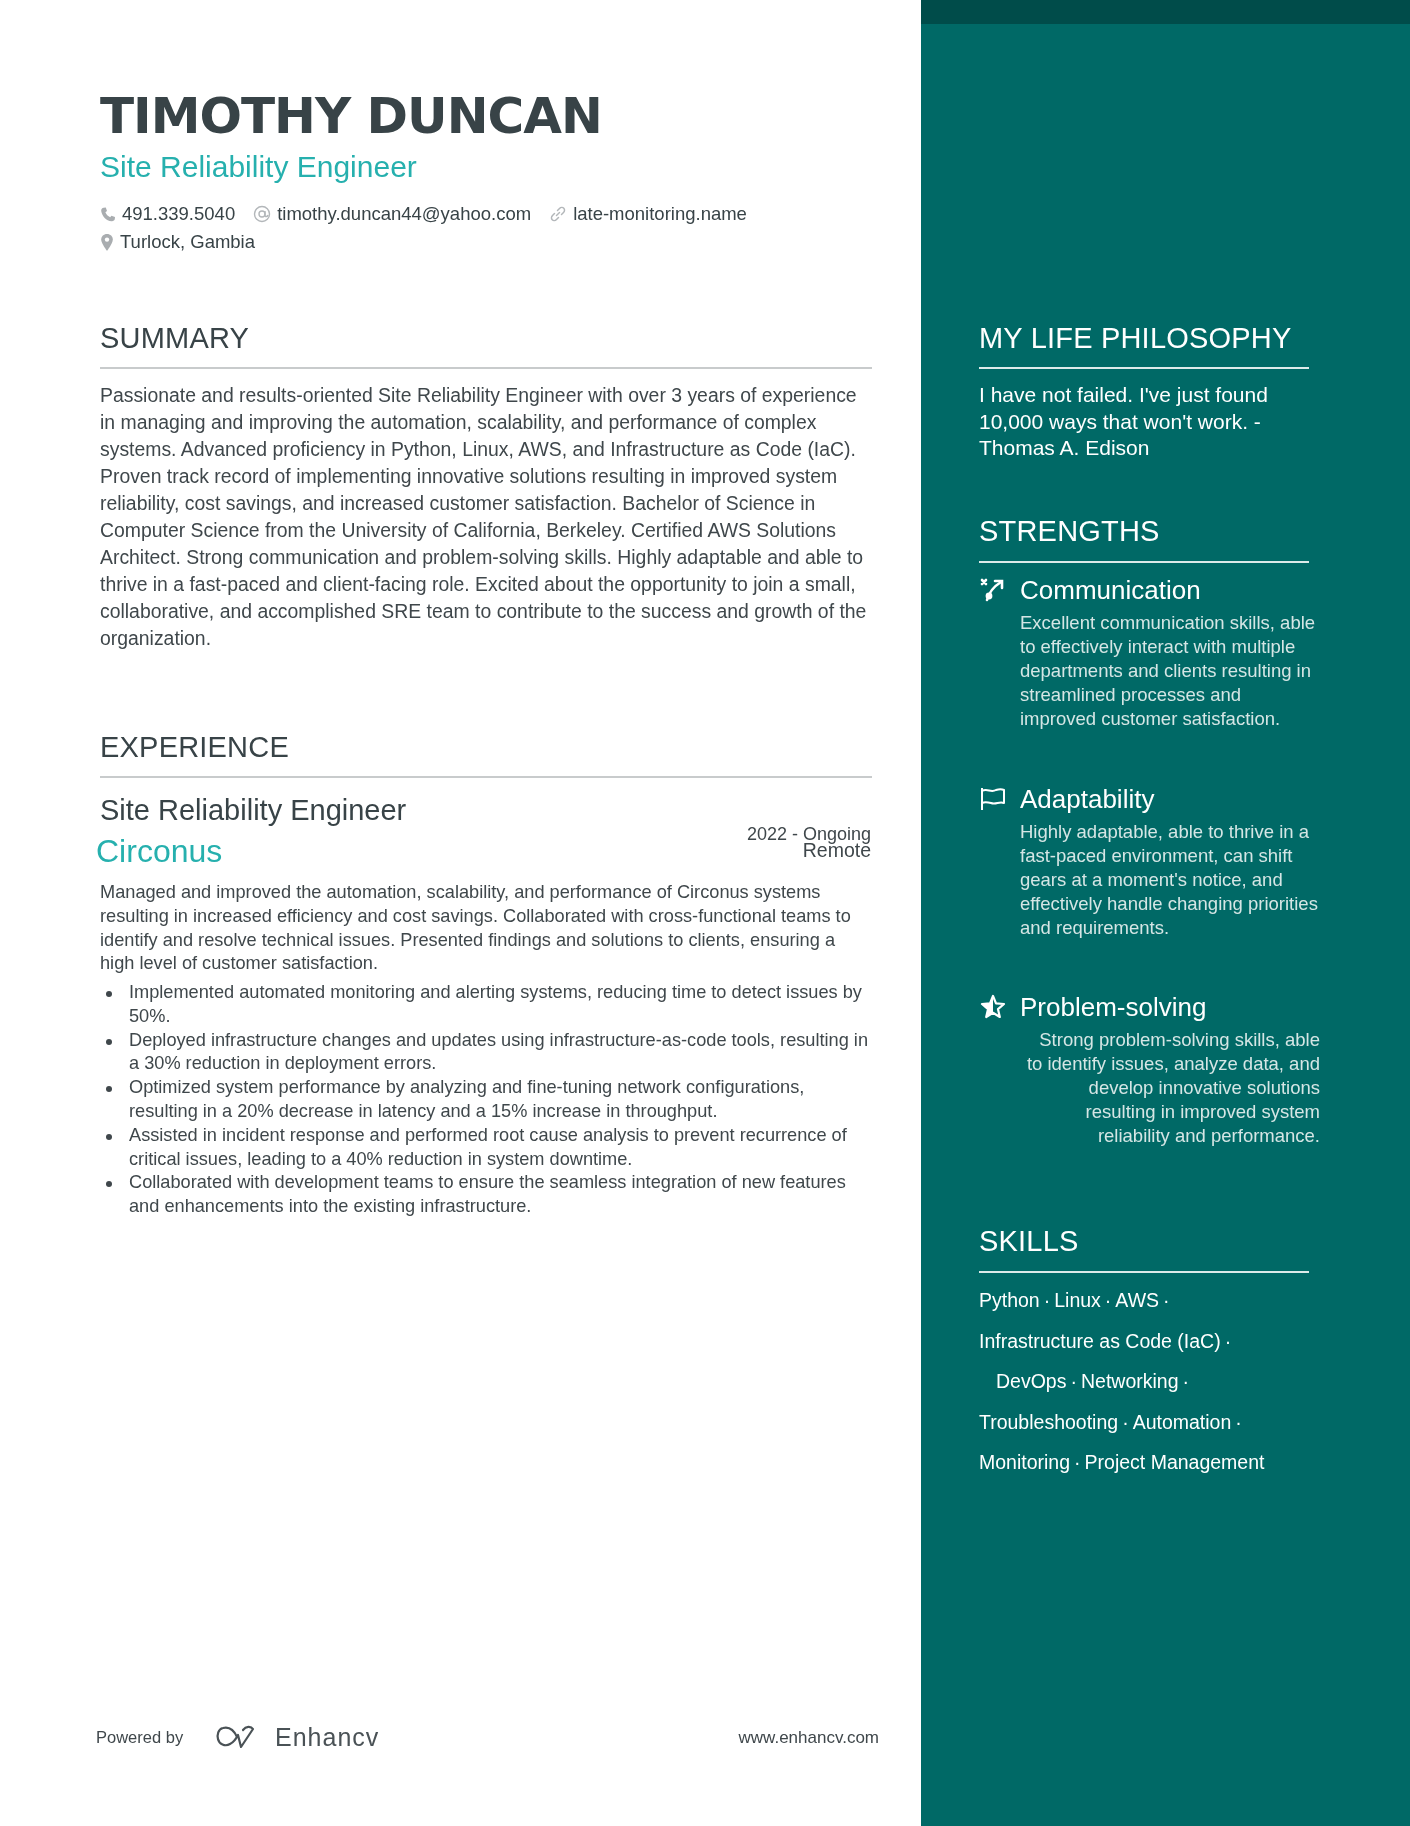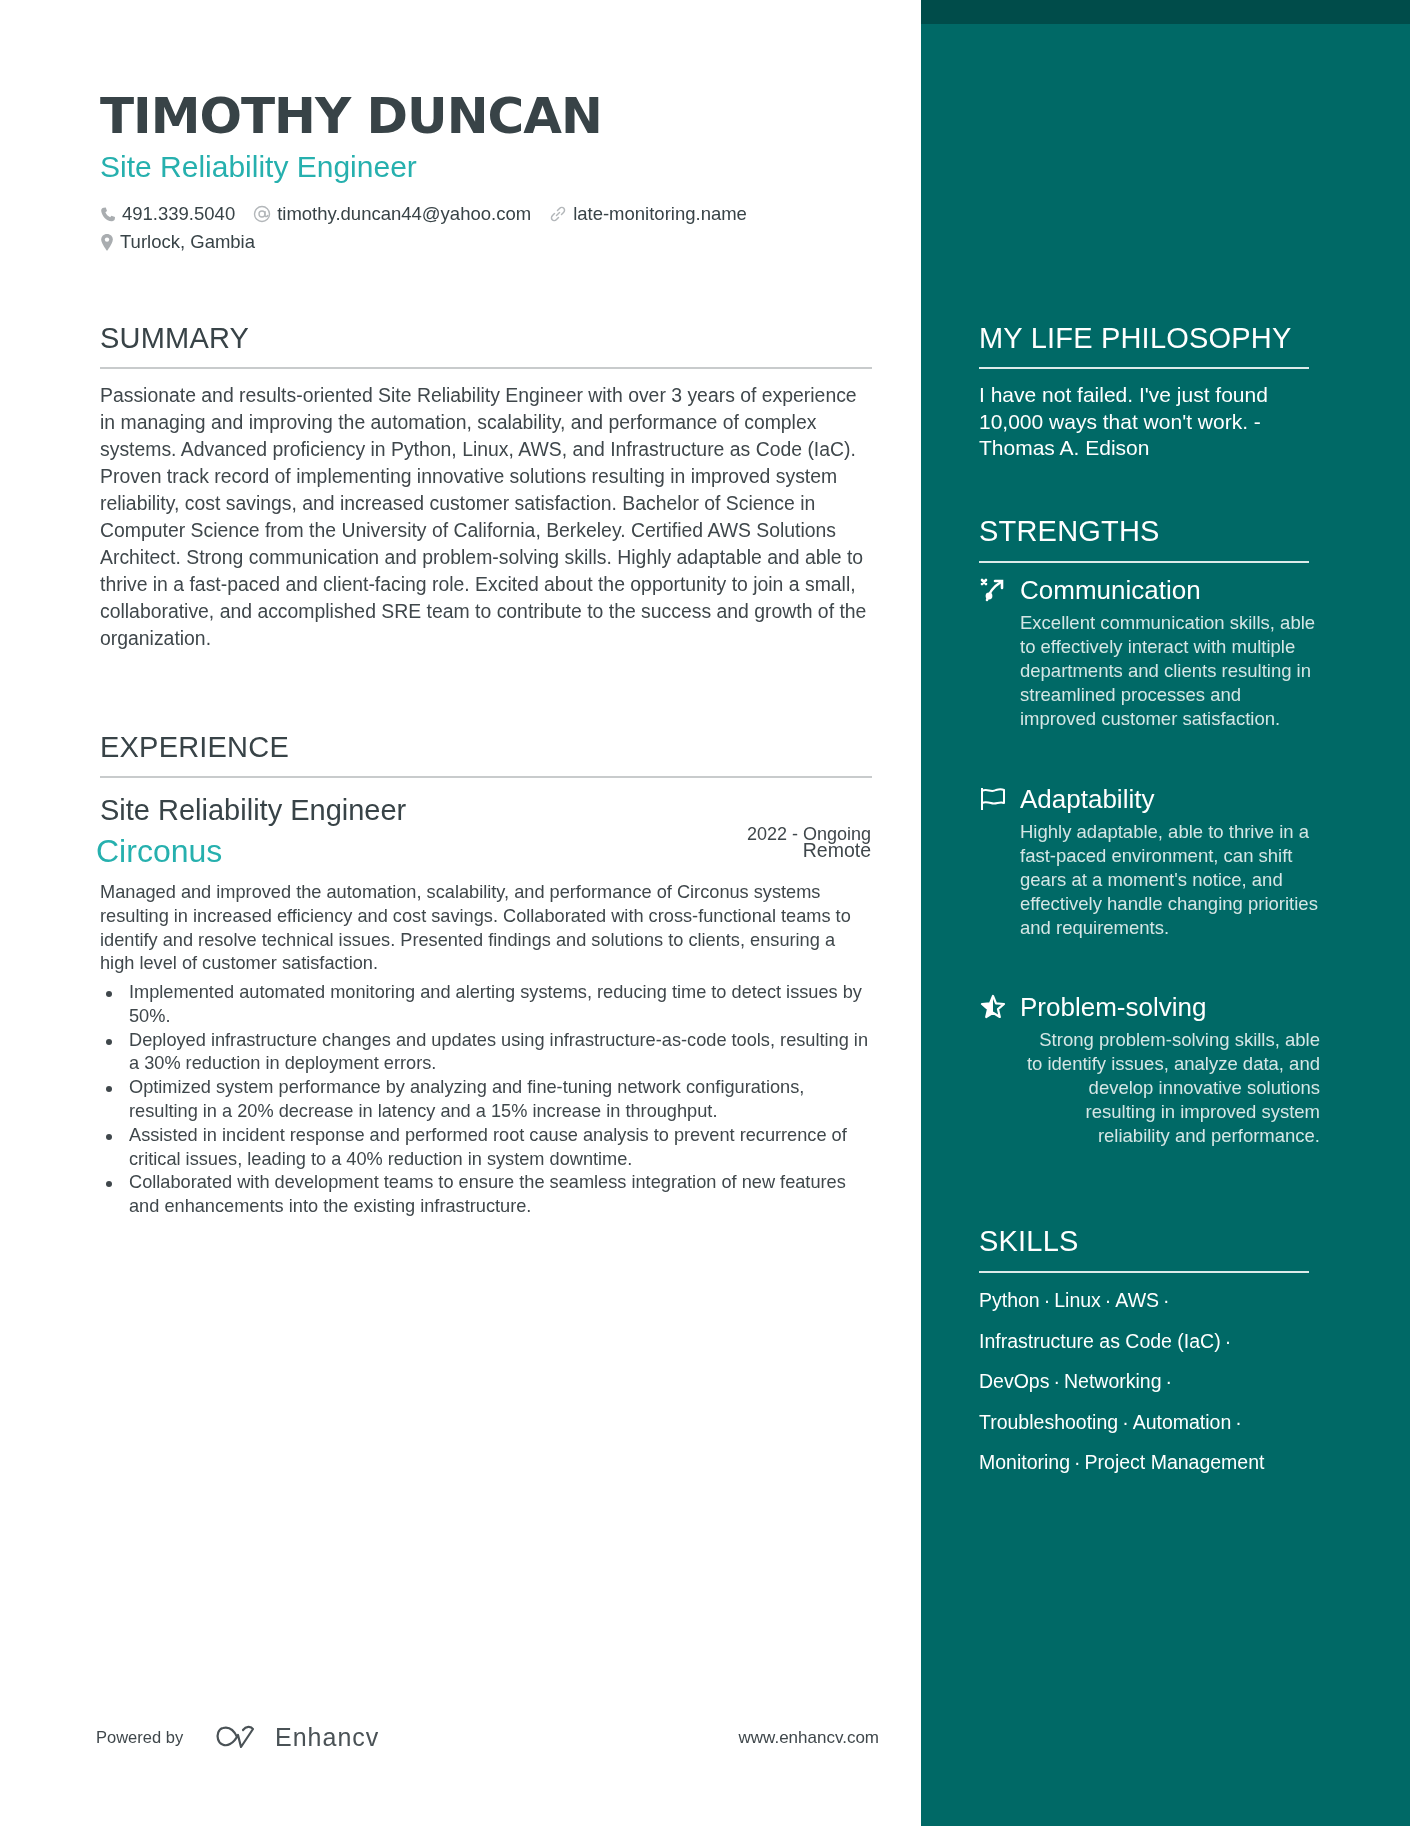--- a/index.html
+++ b/index.html
@@ -174,21 +174,21 @@
 
 <div class="side-heading" style="top:1224px;">SKILLS</div>
 <div class="side-rule" style="top:1271px;"></div>
 
 <div class="skill-line" style="top:1288px;">
   <span>Python</span><span class="dot">·</span><span>Linux</span><span class="dot">·</span><span>AWS</span><span class="dot">·</span>
 </div>
 <div class="skill-line" style="top:1329px;">
   <span>Infrastructure as Code (IaC)</span><span class="dot">·</span>
 </div>
-<div class="skill-line" style="top:1369px;">
+<div class="skill-line" style="top:1369px;margin-left:17px;">
   <span>DevOps</span><span class="dot">·</span><span>Networking</span><span class="dot">·</span>
 </div>
 <div class="skill-line" style="top:1410px;">
   <span>Troubleshooting</span><span class="dot">·</span><span>Automation</span><span class="dot">·</span>
 </div>
 <div class="skill-line" style="top:1450px;">
   <span>Monitoring</span><span class="dot">·</span><span>Project Management</span>
 </div>
 
 <div class="abs footer-powered">Powered by</div>

